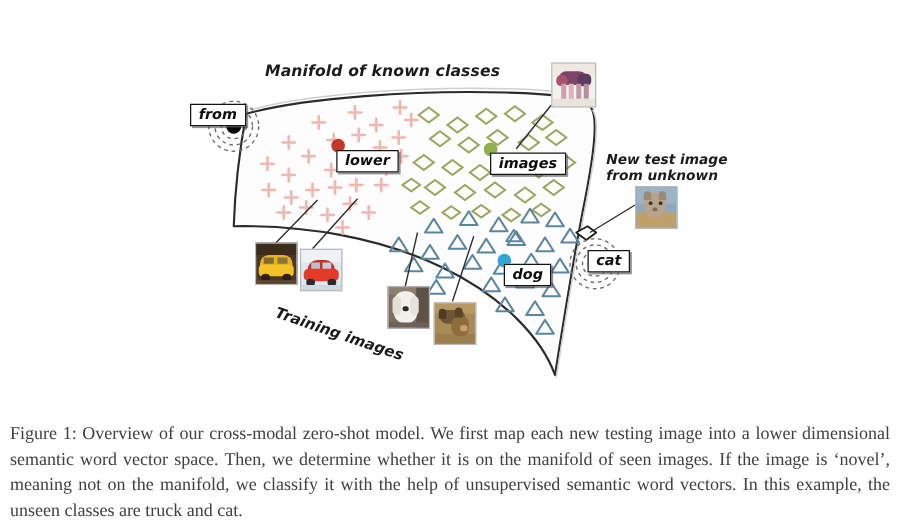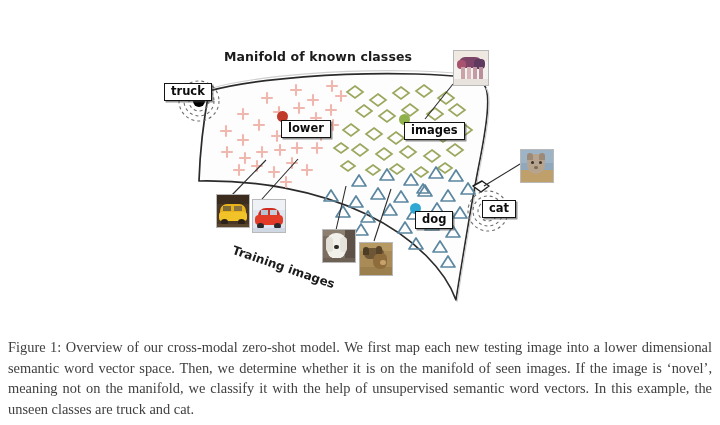--- a/index.html
+++ b/index.html
@@ -12,24 +12,25 @@
     width: 720px;
     height: 425px;
     background: #ffffff;
     overflow: hidden;
     font-family: "Liberation Sans", sans-serif;
   }
 
   
   #figure {
     position: absolute;
-    left: 16px;
+    left: 4px;
     top: 0;
     width: 648px;
     height: 320px;
+    font-style: italic;
   }
   #figure svg {
     position: absolute;
     left: 0;
     top: 0;
     width: 720px;
     height: 320px;
     overflow: visible;
   }
 
@@ -347,24 +348,26 @@
         <line x1="375" y1="189" x2="358" y2="241"></line>
         <line x1="468" y1="186" x2="504" y2="164"></line>
       </g>
     </svg>
 
     <div class="fig-title" style="left:208px; top:49px;">Manifold of known classes</div>
 
     <div class="rotlabel" style="left:219px; top:243px;">Training images</div>
 
     <div class="annot" style="left:481px; top:121px;">
+      <div>New test image</div>
+      <div>from unknown</div>
     </div>
 
     <div class="blackdot" style="left:177px; top:95px;"></div>
-    <div class="chip" style="left:148px; top:83px;">truck</div>
+    <div class="chip" style="left:148px; top:83px;">from</div>
 
     <div class="cdot" style="left:261px; top:111px; background:#c0392b;"></div>
     <div class="chip" style="left:265px; top:120px;">lower</div>
 
     <div class="cdot" style="left:383px; top:114px; background:#8fb04a;"></div>
     <div class="chip" style="left:388px; top:122px;">images</div>
 
     <div class="cdot" style="left:394px; top:203px; background:#2fa8d4;"></div>
     <div class="chip" style="left:399px; top:211px;text-align:center;">dog</div>
 

